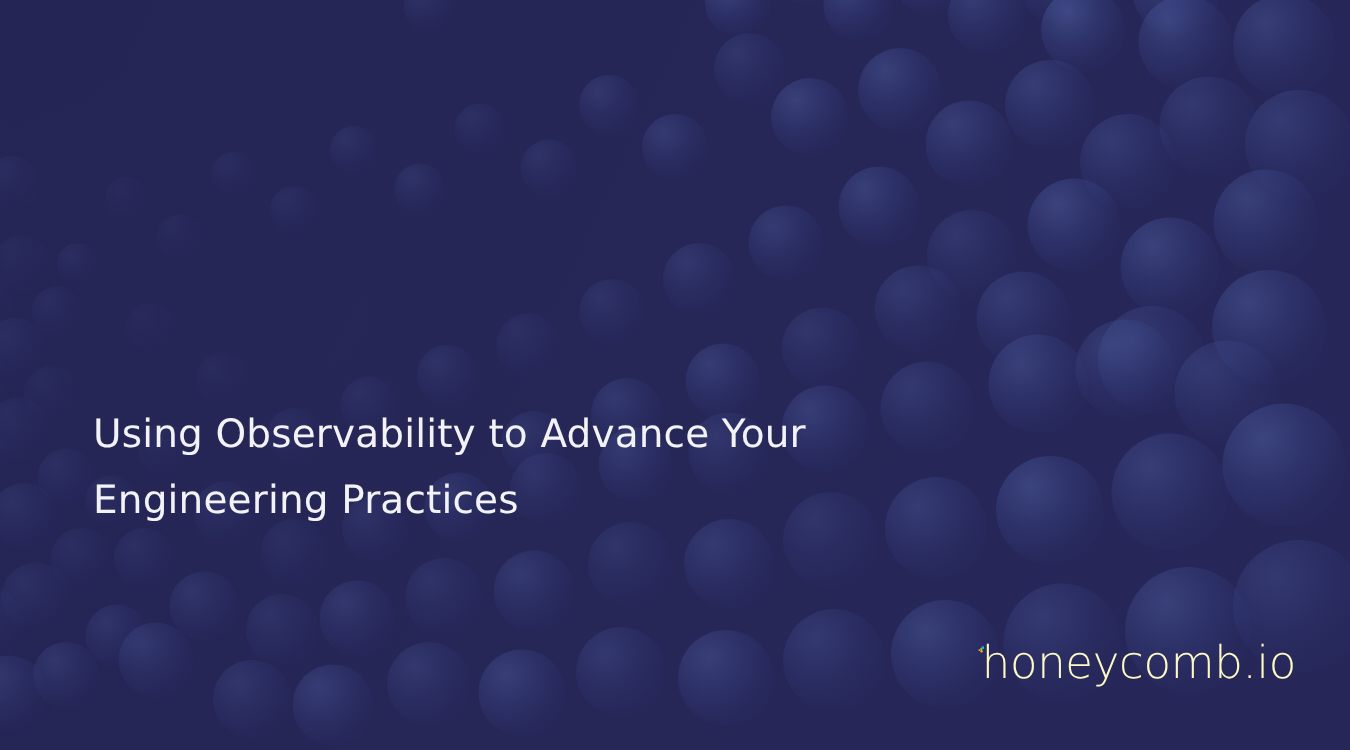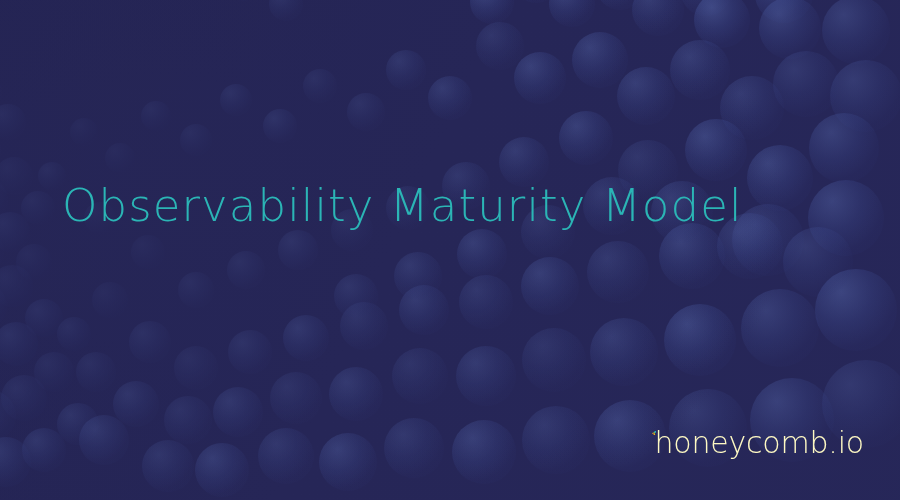--- a/index.html
+++ b/index.html
@@ -220,22 +220,25 @@
       <div class="bubble" style="left: 334px; top: 274px; width: 44px; height: 44px; opacity: 0.83;"></div>
       <div class="bubble" style="left: 651px; top: 181px; width: 62px; height: 62px; opacity: 0.75;"></div>
       <div class="bubble" style="left: 717px; top: 213px; width: 66px; height: 66px; opacity: 0.67;"></div>
       <div class="bubble" style="left: 783px; top: 227px; width: 70px; height: 70px; opacity: 0.59;"></div>
     </div>
   <div id="tone-wash"></div>
 
   <div id="content">
 
 
-    <div class="headline" id="headline-2">Observability Maturity Model</div>
-
+
+    <div id="subtitle">
+      <span class="sub-line">Using Observability to Advance Your</span>
+      <span class="sub-line">Engineering Practices</span>
+    </div>
   </div>
 
   <div id="logo">
     <svg id="logo-mark" viewBox="0 0 76 78">
         <polygon points="29.00,46.00 22.50,57.26 9.50,57.26 3.00,46.00 9.50,34.74 22.50,34.74" fill="#f2912f"></polygon>
         <polygon points="53.00,33.00 45.50,45.99 30.50,45.99 23.00,33.00 30.50,20.01 45.50,20.01" fill="#8cc740"></polygon>
         <polygon points="55.00,59.00 47.50,71.99 32.50,71.99 25.00,59.00 32.50,46.01 47.50,46.01" fill="#fbb713"></polygon>
         <polygon points="75.00,19.00 66.00,34.59 48.00,34.59 39.00,19.00 48.00,3.41 66.00,3.41" fill="#24b2bd"></polygon>
       </svg>
     <div id="logo-wordmark">honeycomb.io</div>

